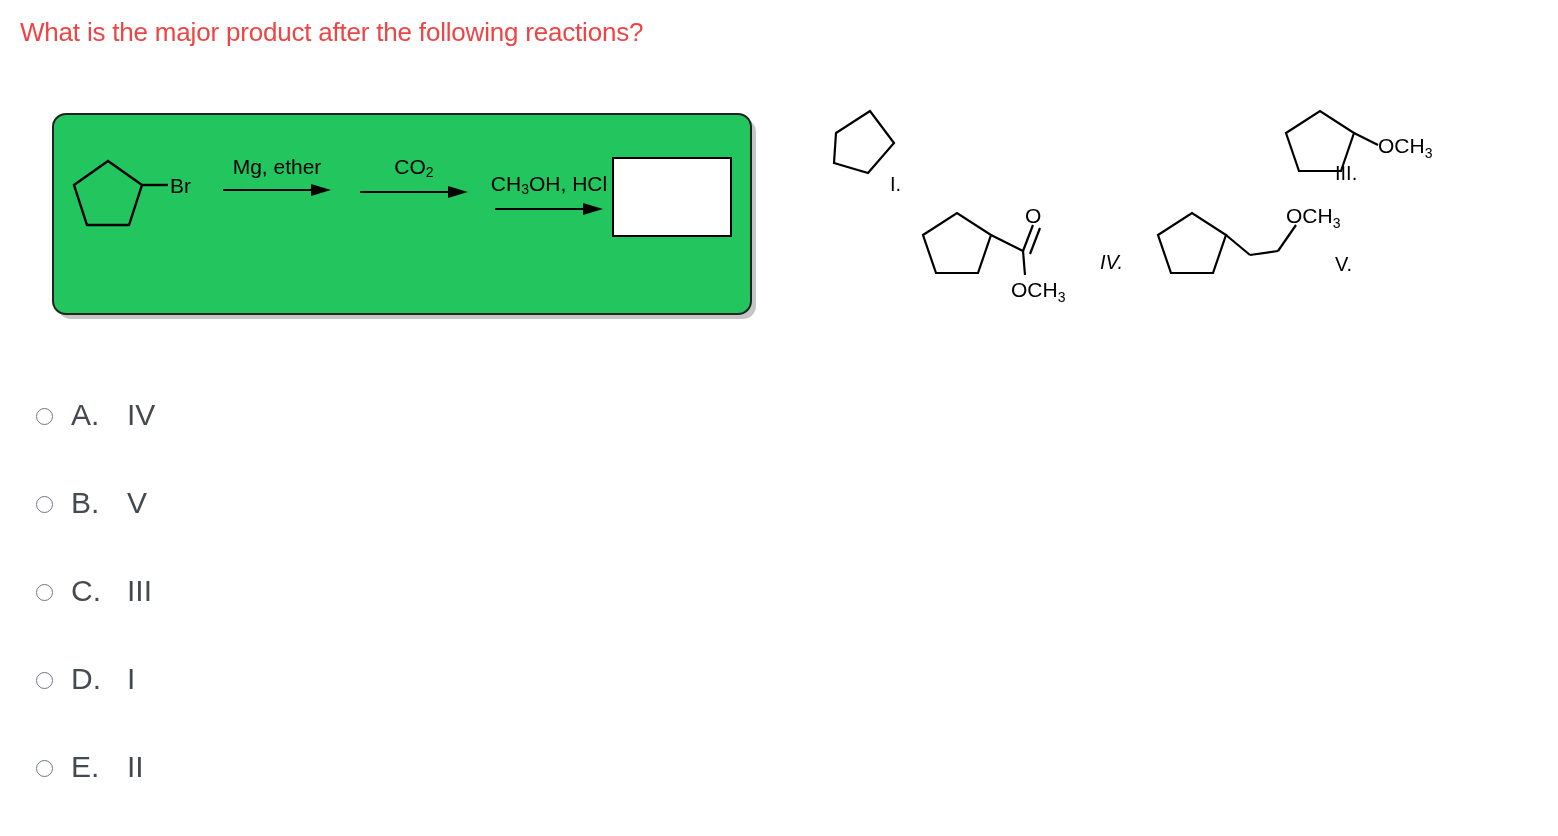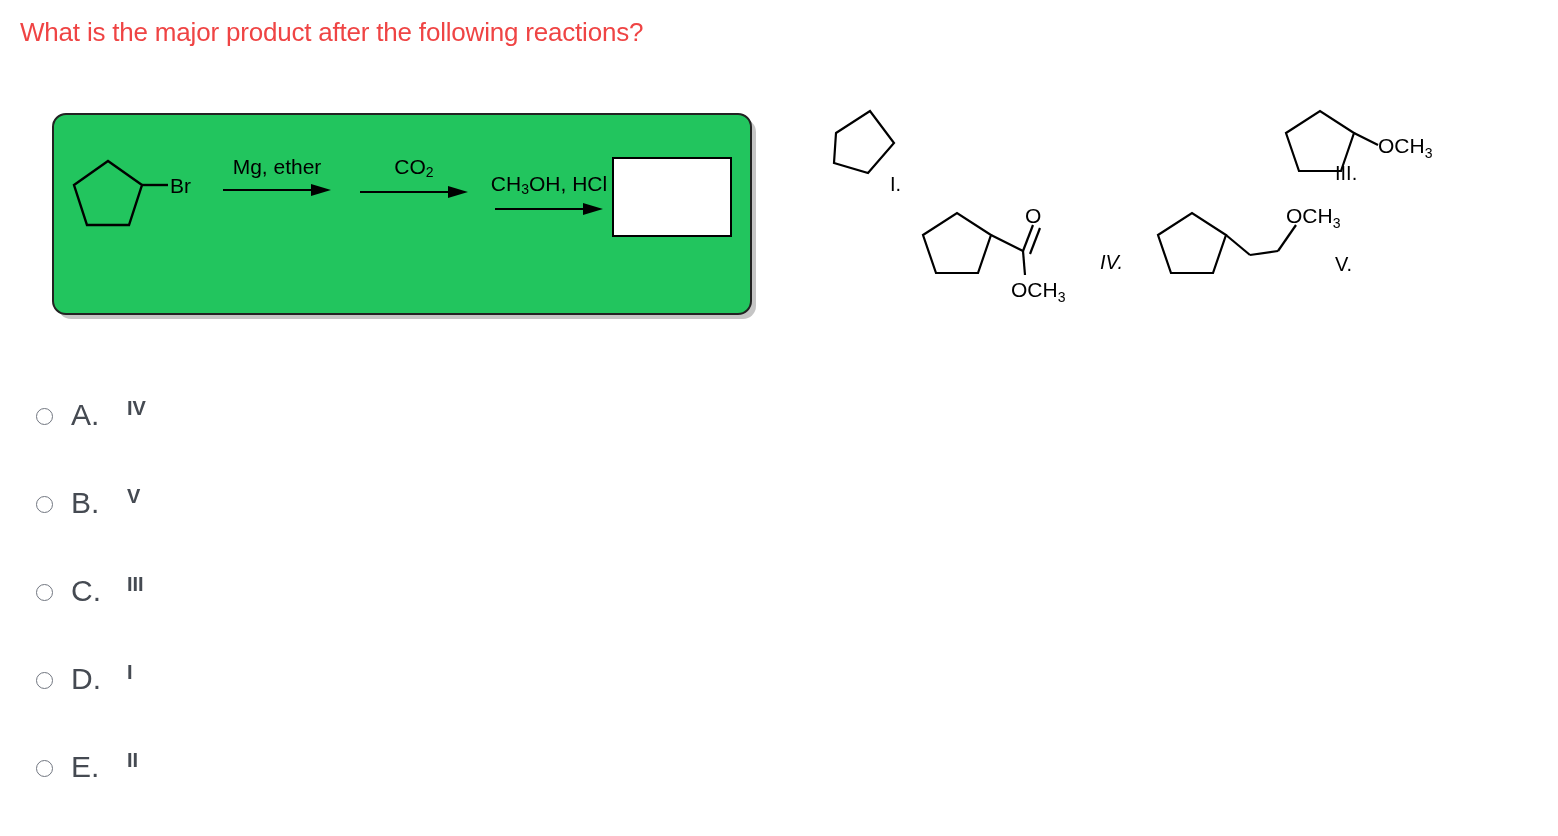--- a/index.html
+++ b/index.html
@@ -142,24 +142,23 @@
   }
   .option-letter {
     font-size: 30px;
     color: #454a52;
     margin-left: 18px;
     width: 56px;
     flex: 0 0 auto;
     line-height: 1.35;
   }
   .option-value {
-    font-size: 20px;
+    font-size: 30px;
     color: #454a52;
     line-height: 1.35;
-    font-weight: bold;
   }
 </style>
 </head>
 <body>
 
 <div id="question-title">What is the major product after the following reactions?</div>
 
 <div id="reaction-panel">
   <div id="reaction-row">
 

